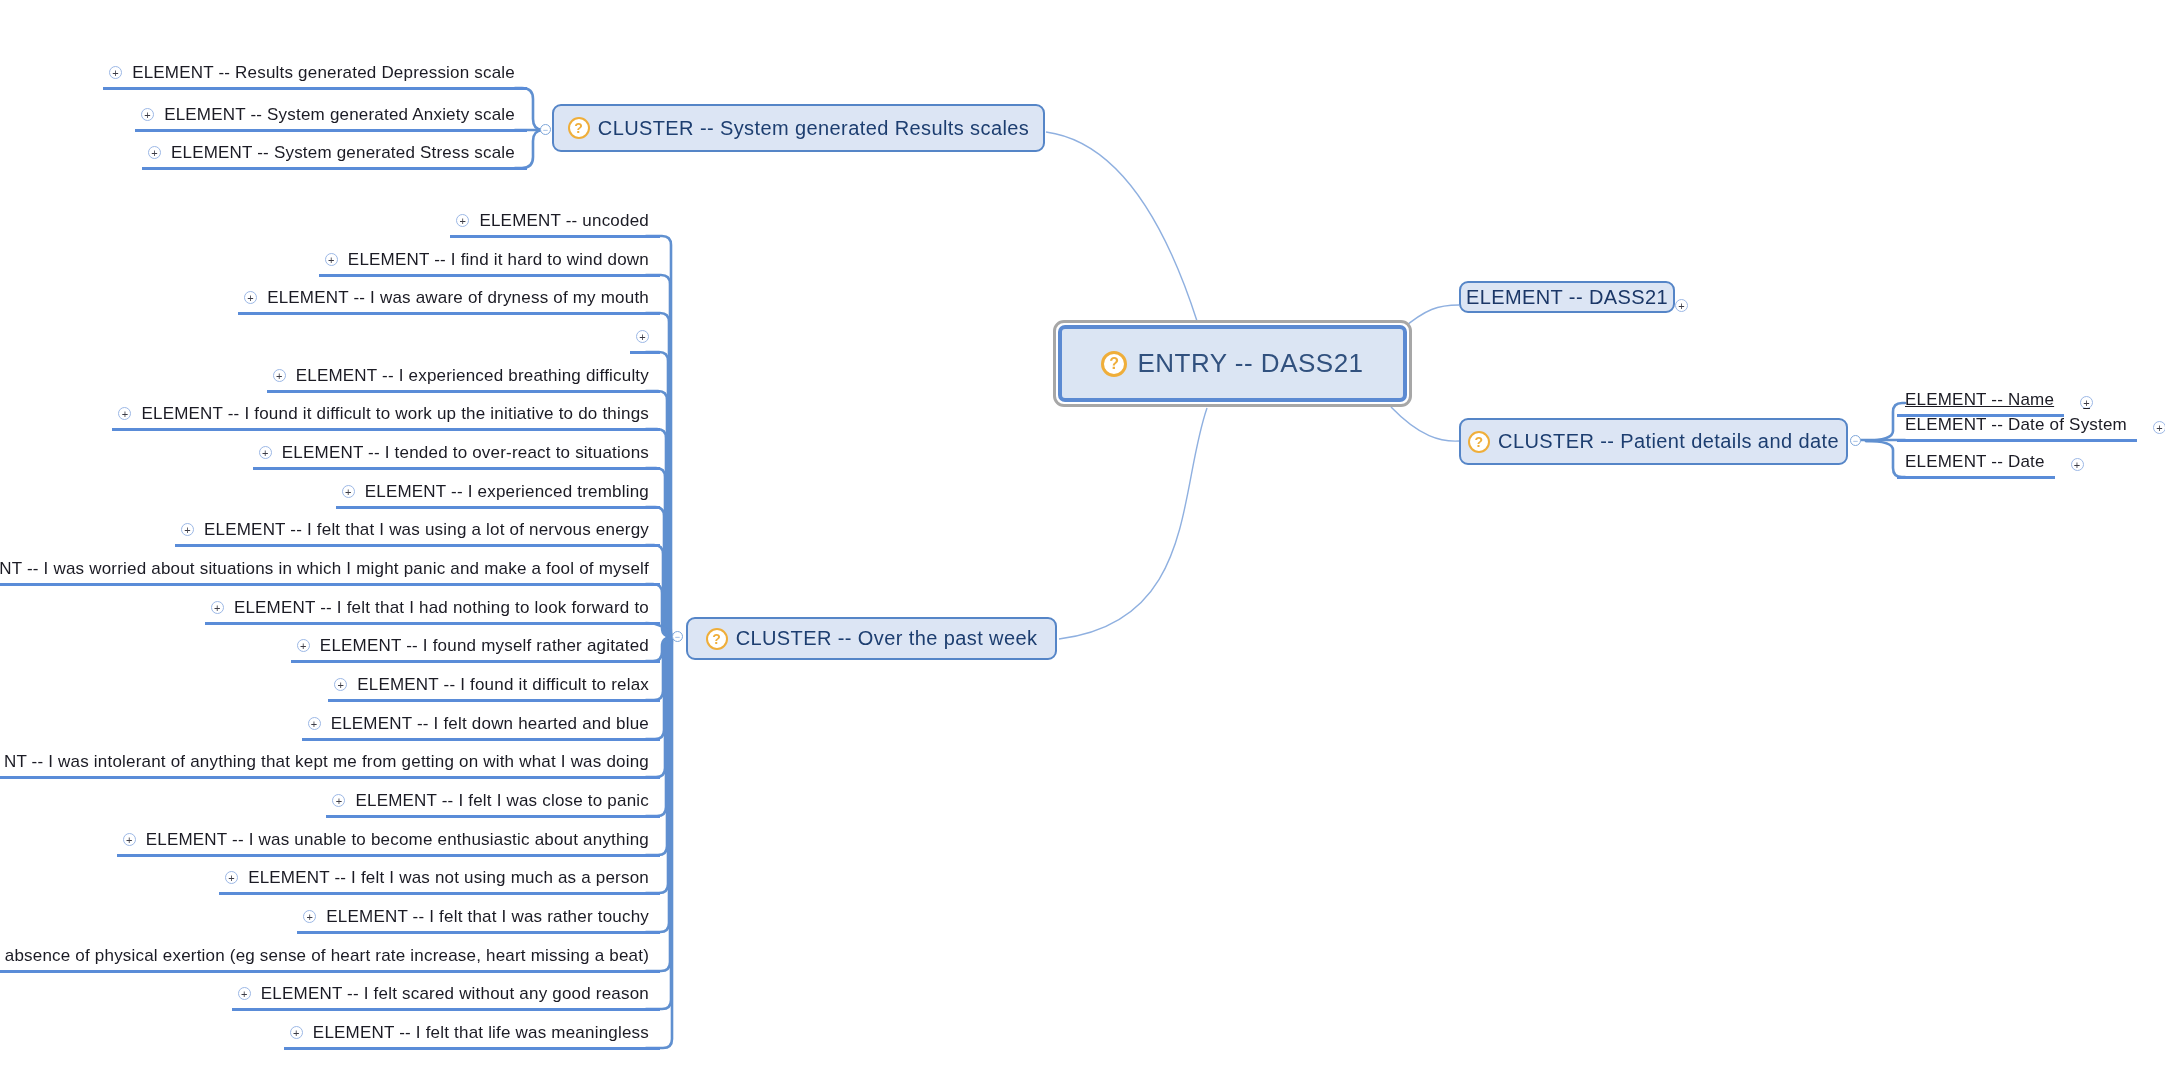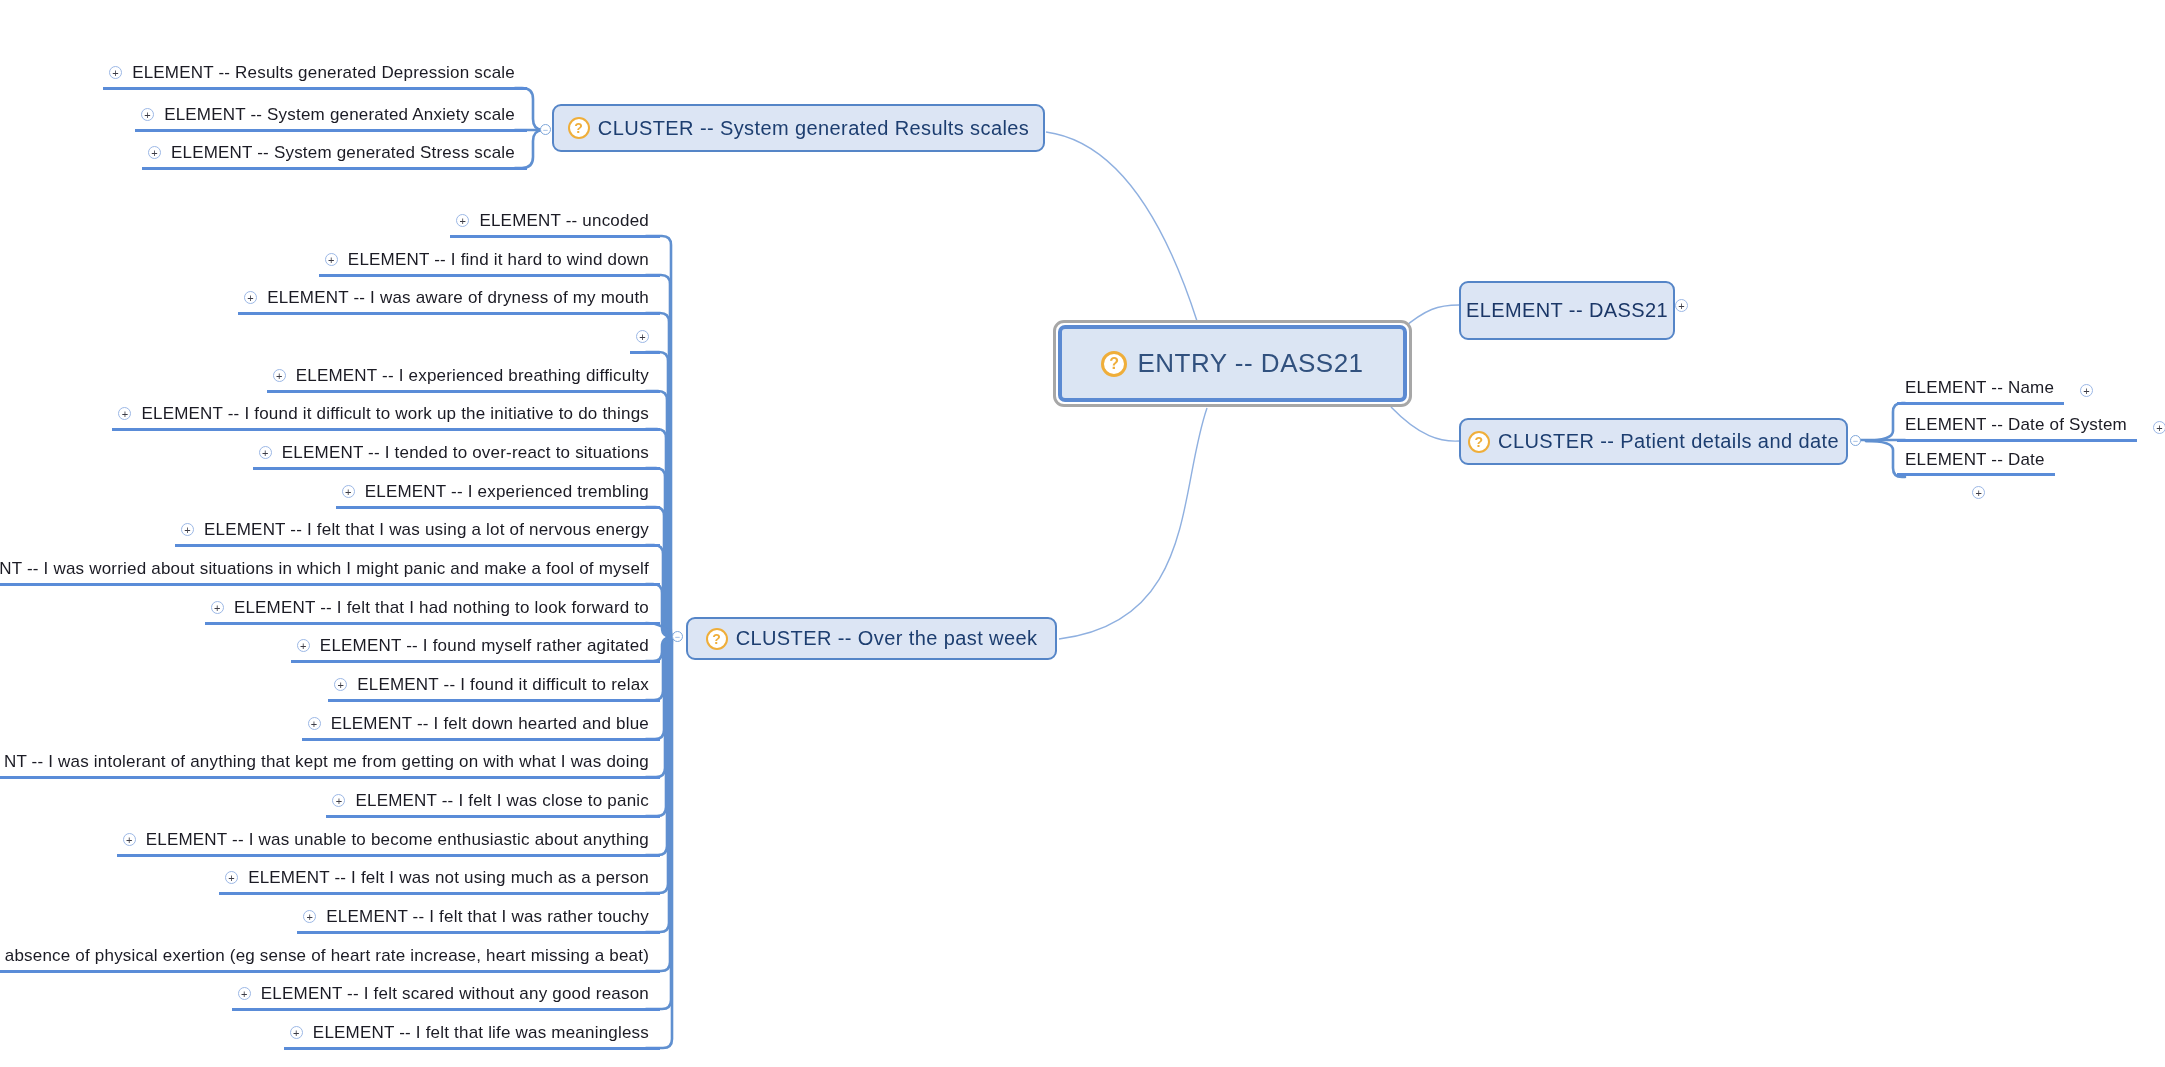--- a/index.html
+++ b/index.html
@@ -114,21 +114,21 @@
   <div class="cluster" style="left:686px;top:617px;width:371px;height:43px;">
     <span class="qbadge">?</span>
     <span>CLUSTER -- Over the past week</span>
   </div>
 
   <div class="cluster" style="left:1459px;top:418px;width:389px;height:47px;">
     <span class="qbadge">?</span>
     <span>CLUSTER -- Patient details and date</span>
   </div>
 
-  <div class="cluster" style="left:1459px;top:281px;width:216px;height:59px;color:#1b3767;">
+  <div class="cluster" style="left:1459px;top:281px;width:216px;height:32px;color:#1b3767;">
     <span>ELEMENT -- DASS21</span>
   </div>
   <div class="plus" style="position:absolute;left:1675px;top:299px;z-index:4;">+</div>
 
   <div class="handle" style="left:540px;top:124px;">−</div>
   <div class="handle" style="left:672px;top:631px;">−</div>
   <div class="handle" style="left:1850px;top:435px;">−</div>
 
   <div id="rows">
       <div class="row tl" style="top: 61px; right: 1638px;">
@@ -220,26 +220,26 @@
         <span class="rlbl">e absence of physical exertion (eg sense of heart rate increase, heart missing a beat)</span>
       </div>
       <div class="row ll" style="top: 982px; right: 1505px;">
         <span class="plus">+</span>
         <span class="rlbl">ELEMENT -- I felt scared without any good reason</span>
       </div>
       <div class="row ll" style="top: 1021px; right: 1505px;">
         <span class="plus">+</span>
         <span class="rlbl">ELEMENT -- I felt that life was meaningless</span>
       </div>
-      <div class="row rr" style="top: 376px; left: 1897px;">
+      <div class="row rr" style="top: 388px; left: 1897px; text-decoration: underline;">
         <span class="rlbl">ELEMENT -- Name</span>
         <span class="plus">+</span>
       </div>
       <div class="row rr" style="top: 413px; left: 1897px;">
         <span class="rlbl">ELEMENT -- Date of System</span>
         <span class="plus">+</span>
       </div>
-      <div class="row rr" style="top: 450px; left: 1897px; flex-direction: column;">
+      <div class="row rr" style="top: 450px; left: 1897px;">
         <span class="rlbl">ELEMENT -- Date</span>
         <span class="plus">+</span>
       </div>
     </div>
 </div>
 
 </body></html>

